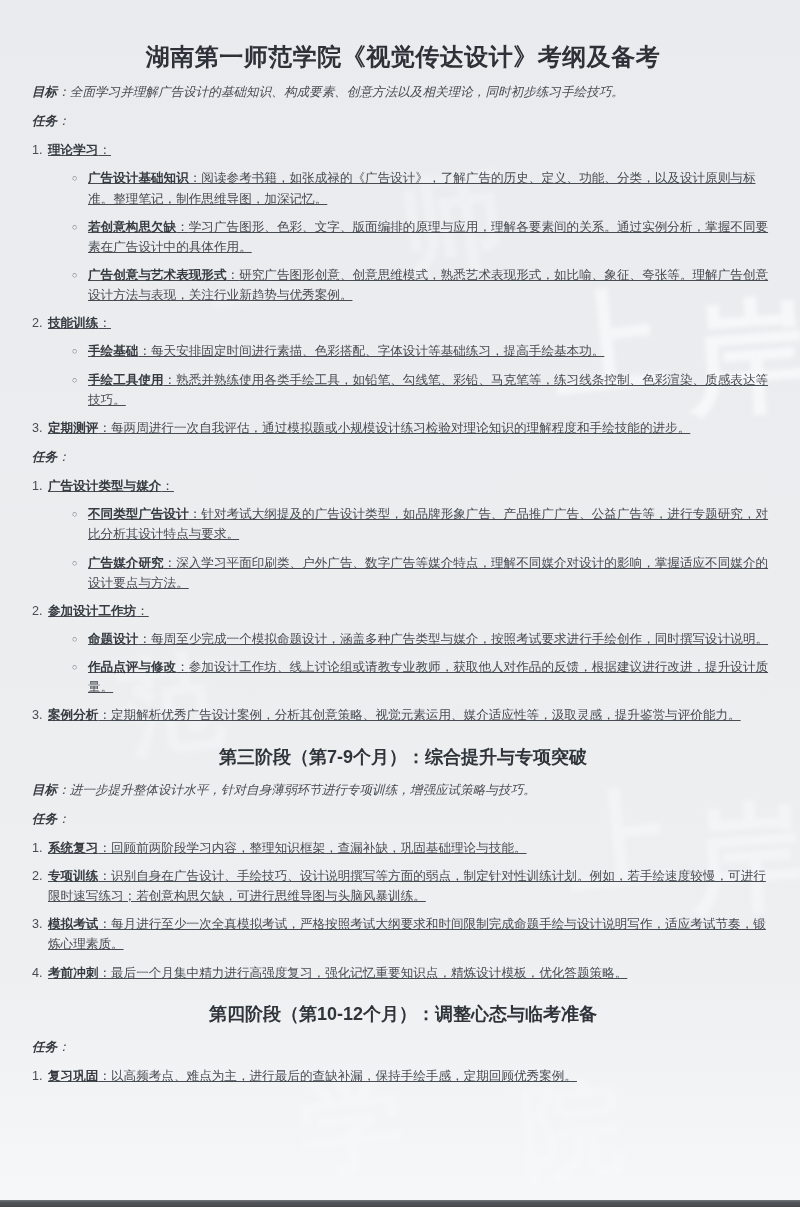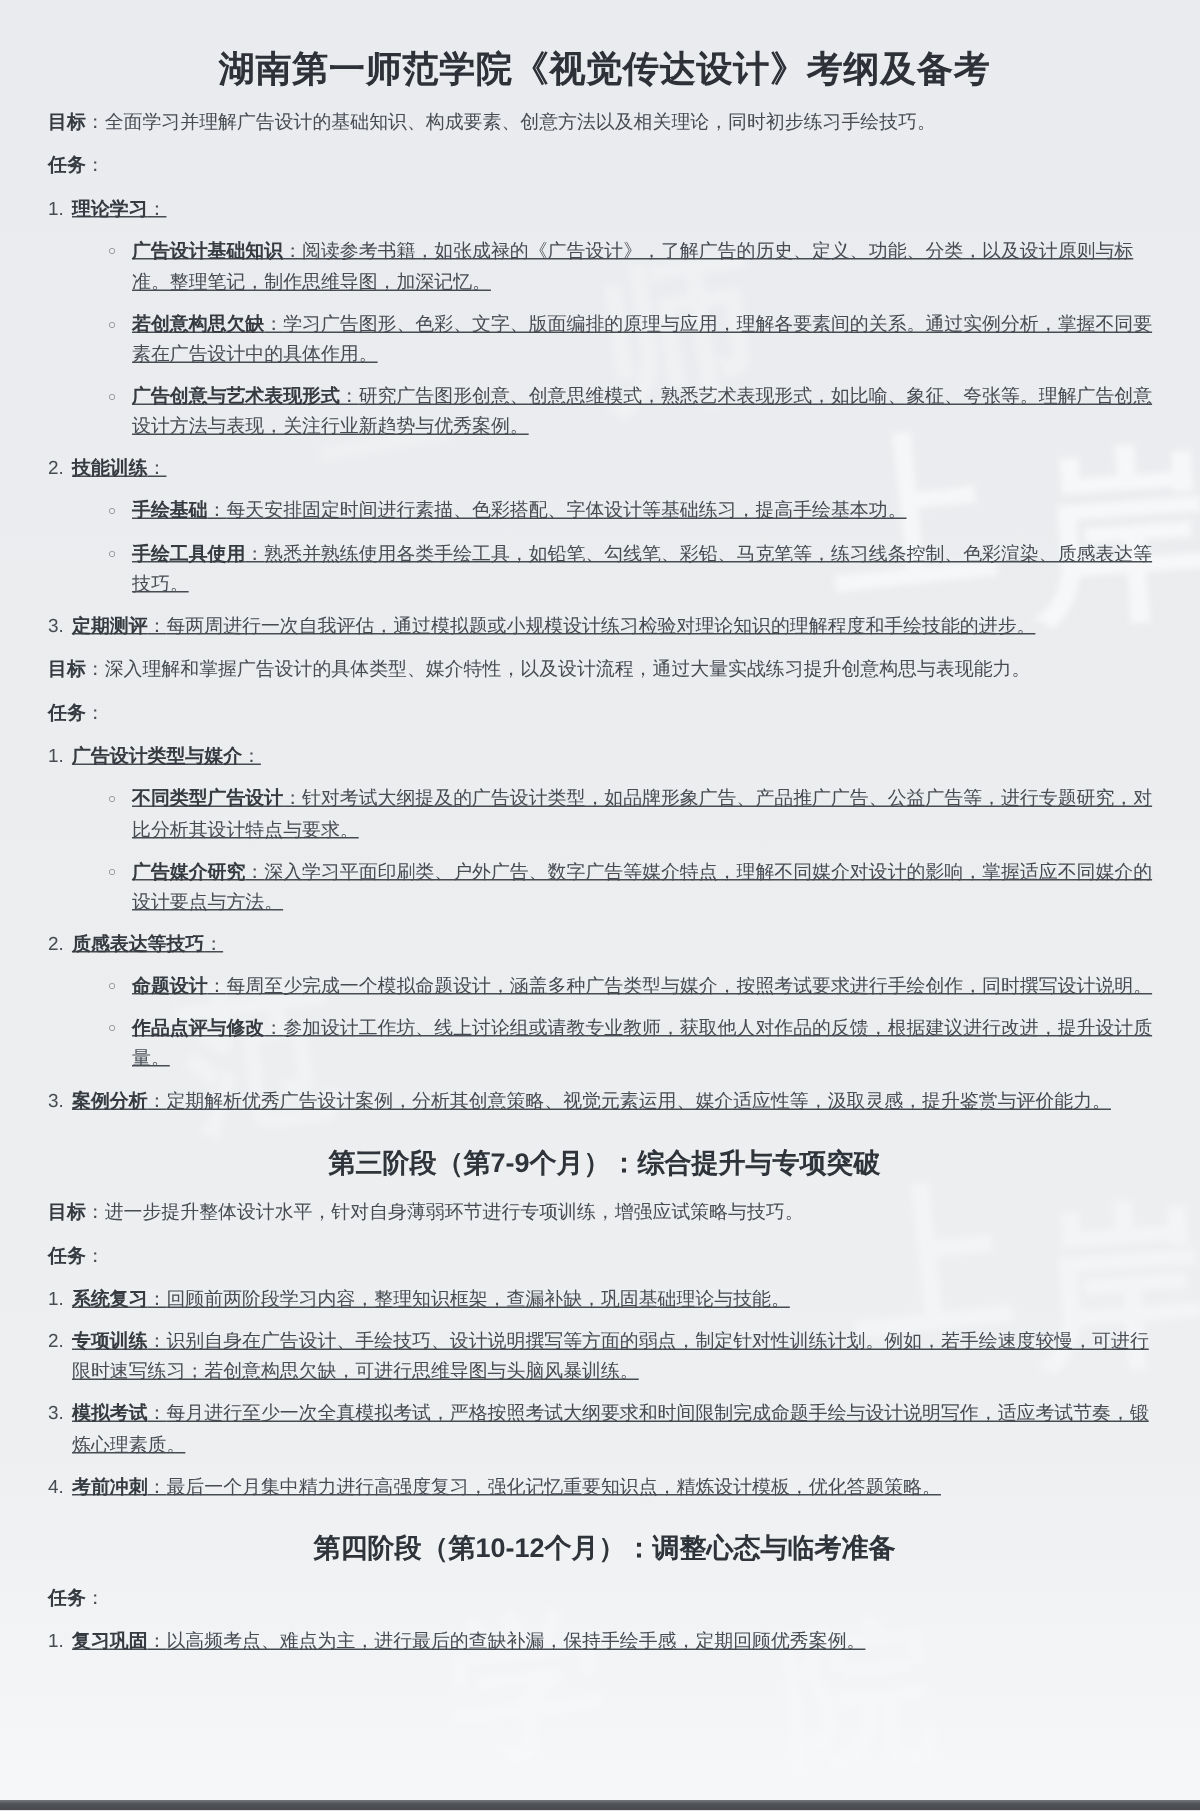--- a/index.html
+++ b/index.html
@@ -5,28 +5,28 @@
   html,body{margin:0;padding:0;}
   body{width:800px;height:1207px;font-family:"Liberation Sans","DejaVu Sans",sans-serif;}
   .page{
     position:relative;width:800px;height:1207px;overflow:hidden;
     background:linear-gradient(180deg,#e9ebee 0%,#ebedef 45%,#edeff1 80%,#f5f6f8 97%,#f7f8f9 100%);
   }
   .watermark-layer{position:absolute;inset:0;z-index:0;pointer-events:none;}
   .wm{position:absolute;font-weight:bold;filter:blur(2px);user-select:none;line-height:1;}
   .doc{position:relative;z-index:1;padding:0 26px 0 32px;}
   h1.doc-title{
-    margin:0;padding:30px 0 0;text-align:center;
+    margin:0;padding:41px 0 0;text-align:center;
     font-size:24px;font-weight:bold;color:#2e3238;letter-spacing:.5px;
   }
   h2.stage-heading{
     margin:19px 0 11px;text-align:center;
     font-size:18px;font-weight:bold;color:#2f343a;
   }
-  .para{margin:9px 0;font-size:12.6px;line-height:1.6;color:#474c53;}
+  .para{margin:9px 0;font-size:12.6px;line-height:1.6;color:#474c53;font-style:italic;}
   .term{font-weight:bold;color:#363b41;}
   .colon{color:#474c53;}
   .item{display:flex;margin:8px 0;font-size:12.6px;line-height:1.6;color:#474c53;}
   .num{flex:none;width:16px;color:#474c53;}
   .ibody{flex:1;text-decoration:underline;}
   .sub{display:flex;margin:8px 0;padding-left:40px;font-size:12.6px;line-height:1.6;color:#474c53;}
   .bullet{flex:none;width:16px;font-size:9px;color:#6a6f76;padding-top:3px;}
   .bottom-bar{
     position:absolute;left:0;right:0;bottom:0;height:7px;z-index:2;
     background:linear-gradient(180deg,#75777b 0%,#515458 35%,#46484c 100%);
@@ -82,38 +82,37 @@
               <span class="bullet">○</span>
               <div class="ibody"><span class="term">手绘工具使用</span><span class="colon">：</span><span class="ptext">熟悉并熟练使用各类手绘工具，如铅笔、勾线笔、彩铅、马克笔等，练习线条控制、色彩渲染、质感表达等技巧。</span></div>
             </div>
             <div class="item">
               <span class="num">3.</span>
               <div class="ibody"><span class="term">定期测评</span><span class="colon">：</span><span class="ptext">每两周进行一次自我评估，通过模拟题或小规模设计练习检验对理论知识的理解程度和手绘技能的进步。</span></div>
             </div>
           </div>
         </section>
         <section class="stage">
-          <p class="para"><span class="term">目标</span><span class="colon">：</span><span class="ptext">深入理解和掌握广告设计的具体类型、媒介特性，以及设计流程，通过大量实战练习提升创意构思与表现能力。</span></p>
           <p class="para"><span class="term">任务</span><span class="colon">：</span></p>
           <div class="list">
             <div class="item">
               <span class="num">1.</span>
               <div class="ibody"><span class="term">广告设计类型与媒介</span><span class="colon">：</span></div>
             </div>
             <div class="sub">
               <span class="bullet">○</span>
               <div class="ibody"><span class="term">不同类型广告设计</span><span class="colon">：</span><span class="ptext">针对考试大纲提及的广告设计类型，如品牌形象广告、产品推广广告、公益广告等，进行专题研究，对比分析其设计特点与要求。</span></div>
             </div>
             <div class="sub">
               <span class="bullet">○</span>
               <div class="ibody"><span class="term">广告媒介研究</span><span class="colon">：</span><span class="ptext">深入学习平面印刷类、户外广告、数字广告等媒介特点，理解不同媒介对设计的影响，掌握适应不同媒介的设计要点与方法。</span></div>
             </div>
             <div class="item">
               <span class="num">2.</span>
-              <div class="ibody"><span class="term">质感表达等技巧</span><span class="colon">：</span></div>
+              <div class="ibody"><span class="term">参加设计工作坊</span><span class="colon">：</span></div>
             </div>
             <div class="sub">
               <span class="bullet">○</span>
               <div class="ibody"><span class="term">命题设计</span><span class="colon">：</span><span class="ptext">每周至少完成一个模拟命题设计，涵盖多种广告类型与媒介，按照考试要求进行手绘创作，同时撰写设计说明。</span></div>
             </div>
             <div class="sub">
               <span class="bullet">○</span>
               <div class="ibody"><span class="term">作品点评与修改</span><span class="colon">：</span><span class="ptext">参加设计工作坊、线上讨论组或请教专业教师，获取他人对作品的反馈，根据建议进行改进，提升设计质量。</span></div>
             </div>
             <div class="item">

